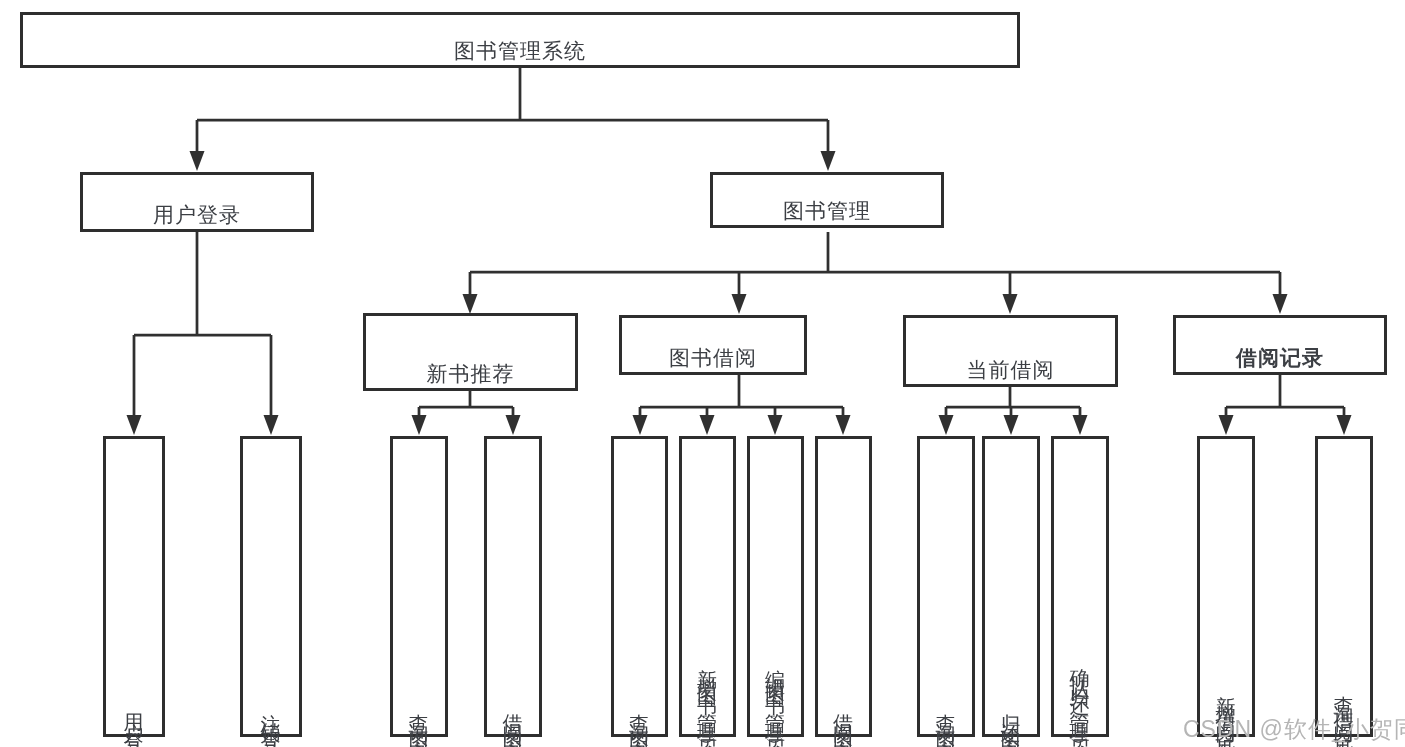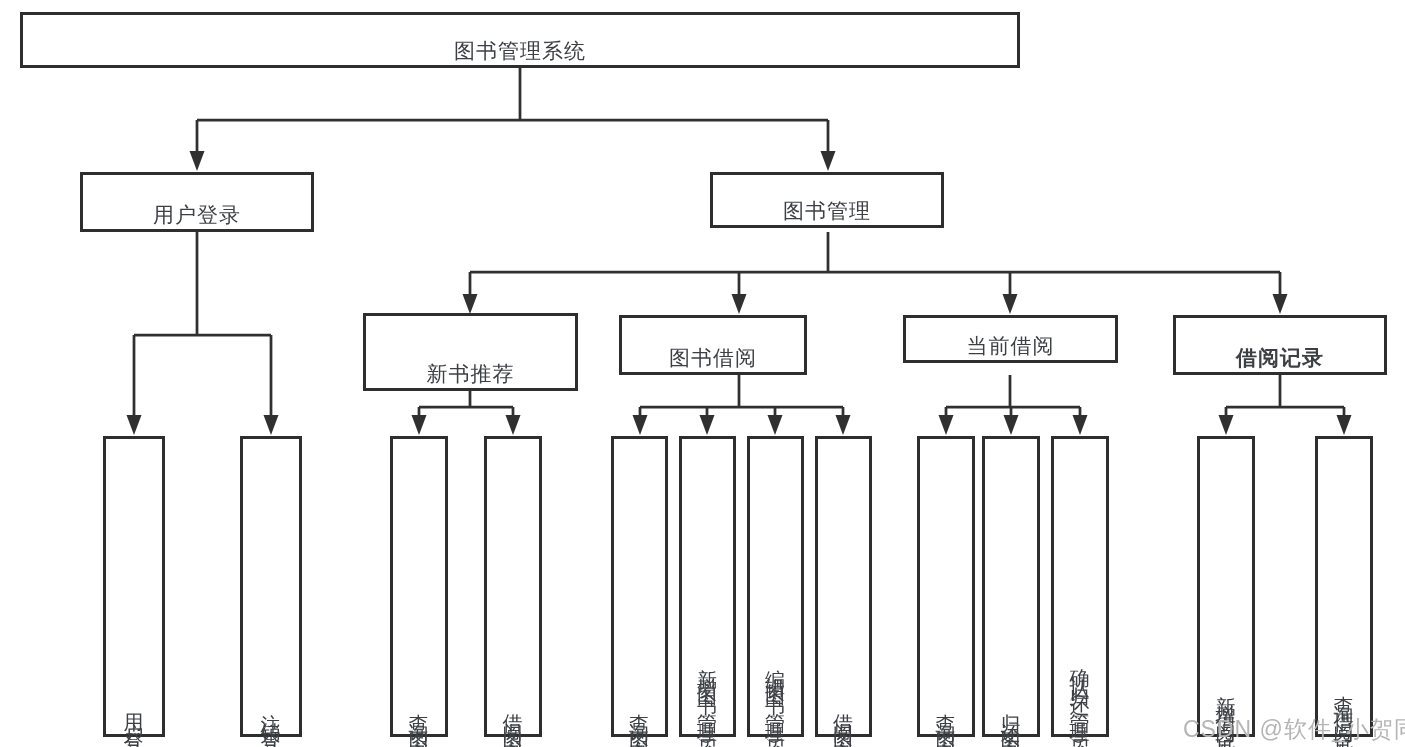--- a/index.html
+++ b/index.html
@@ -151,21 +151,21 @@
   <div class="box h-box" style="left:710px;top:172px;width:234px;height:56px;">
     <span>图书管理</span>
   </div>
 
   <div class="box h-box" style="left:363px;top:313px;width:215px;height:78px;">
     <span>新书推荐</span>
   </div>
   <div class="box h-box" style="left:619px;top:315px;width:188px;height:60px;">
     <span>图书借阅</span>
   </div>
-  <div class="box h-box" style="left:903px;top:315px;width:215px;height:48px;">
+  <div class="box h-box" style="left:903px;top:315px;width:215px;height:72px;">
     <span>当前借阅</span>
   </div>
   <div class="box h-box" style="left:1173px;top:315px;width:214px;height:60px;font-weight:bold;">
     <span>借阅记录</span>
   </div>
 
   <div class="box v-box" style="left:103px;top:436px;width:62px;height:301px;">
     <span class="v-label">用户登录</span>
   </div>
   <div class="box v-box" style="left:240px;top:436px;width:62px;height:301px;">

